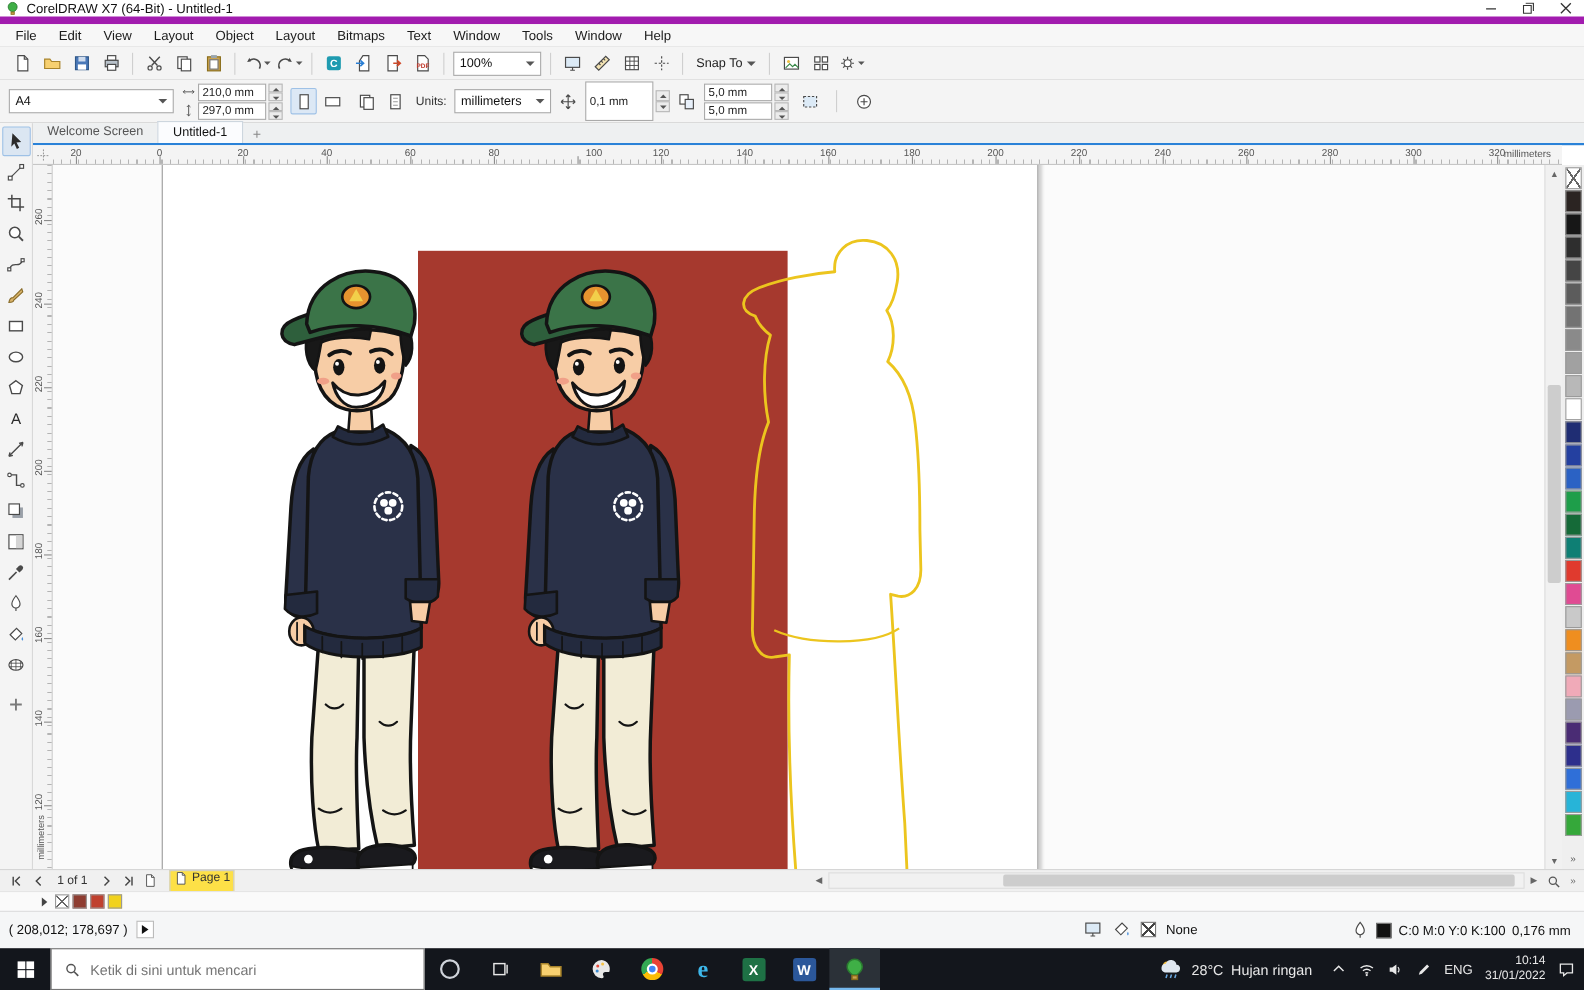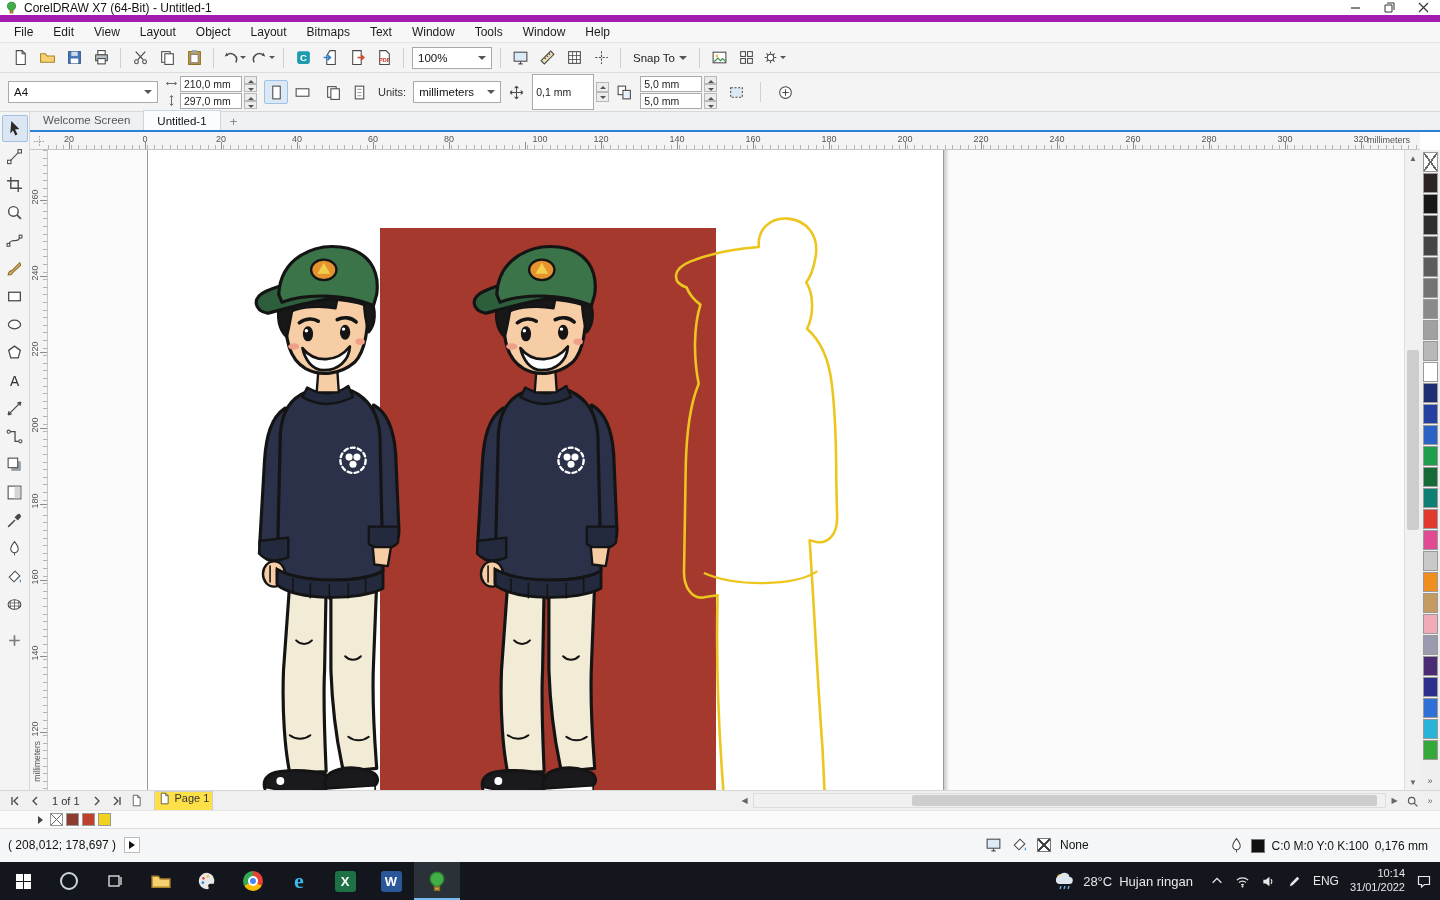--- a/index.html
+++ b/index.html
@@ -975,20 +975,26 @@
 
 <div class="taskbar">
   <div class="tstart">
     <svg width="17" height="17" viewBox="0 0 17 17">
       <rect x="1" y="1" width="7" height="7" fill="#fff"></rect>
         <rect x="9" y="1" width="7" height="7" fill="#fff"></rect>
       <rect x="1" y="9" width="7" height="7" fill="#fff"></rect>
         <rect x="9" y="9" width="7" height="7" fill="#fff"></rect>
     </svg>
   </div>
+  <div class="searchbox">
+    <svg width="15" height="15" viewBox="0 0 16 16">
+        <use href="#ic-mag"></use>
+      </svg>
+    <input type="text" placeholder="Ketik di sini untuk mencari" style="">
+  </div>
   <div class="tapp">
       <div class="cortana"></div>
     </div>
   <div class="tapp">
     <svg width="18" height="18" viewBox="0 0 18 18">
         <rect x="3" y="4" width="10" height="10" fill="none" stroke="#e8e8e8" stroke-width="1.3"></rect>
         <path d="M15 5v8" stroke="#e8e8e8" stroke-width="1.3"></path>
       </svg>
   </div>
   <div id="taskbar-apps" style="display:flex">

